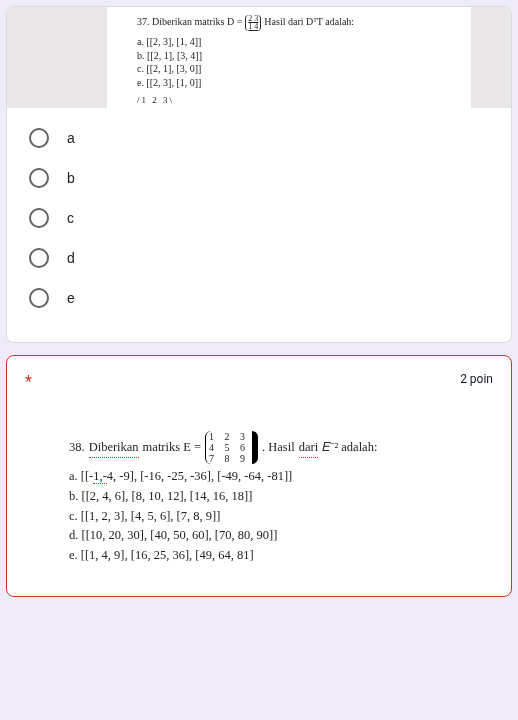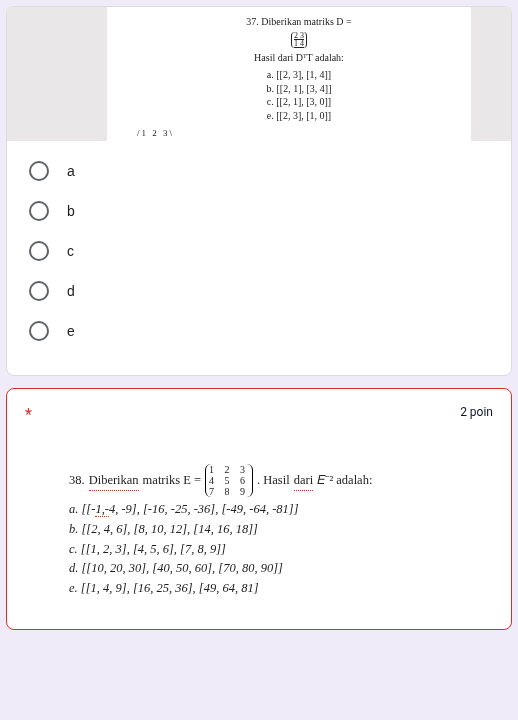--- a/index.html
+++ b/index.html
@@ -34,29 +34,29 @@
   }
   .q37-content {
     flex: 1;
     background: #fff;
     font-family: "Times New Roman", serif;
     font-size: 10px;
     line-height: 1.35;
     padding: 8px 10px 2px 30px;
     color: #222;
   }
-  .q37-row1 { display:flex; align-items:center; gap:3px; margin-bottom:4px;flex-direction:column;}
+  .q37-row1 { display:flex; gap:3px; margin-bottom:4px;}
   .q37-matrix {
     display:inline-flex; flex-direction:column;
     border-left:1px solid #222; border-right:1px solid #222;
     border-radius:4px; padding:0 2px; font-size:8px; line-height:1;
   }
   .q37-matrix span{display:block;text-decoration:underline;}
   .q37-opts { margin-left: 0px; }
-  .q37-opts div{ margin:0;text-align:center; }
+  .q37-opts div{ margin:0; }
   .q37-trail { text-align:left; font-size:9px; margin-top:5px; letter-spacing:2px;}
   
   
   .options { margin-top: 8px; }
   .option {
     display: flex;
     align-items: center;
     padding: 10px 0 10px 4px;
     gap: 18px;
     cursor: pointer;
@@ -84,27 +84,27 @@
   .q38-body {
     font-family: "Times New Roman", serif;
     font-size: 12.5px;
     line-height: 1.5;
     padding: 0 4px 6px 44px;
     color: #222;
   }
   .q38-line1 { display:flex; align-items:center; gap:4px; flex-wrap:wrap;}
   .q38-matrix {
     display:inline-flex; flex-direction:column;
-    border-left:1px solid #000; border-right:1px solid #000000;
+    border-left:1px solid #000; border-right:6px solid #000000;
     border-radius:6px; padding:0 3px; font-size:10px; line-height:1.1;
     letter-spacing:4px;
   }
   .dotted { border-bottom:1px dotted #d93025; }
   .q38-opts { margin-top:3px; }
-  .q38-opts div{ margin:1px 0;font-style:italic;}
+  .q38-opts div{ margin:1px 0;}
   .q38-opts .redrow .u { border-bottom:1px dotted #d93025;}
 </style>
 </head>
 <body>
 
 <div class="card">
   <div class="q37-imgwrap">
     <div class="q37-gray"></div>
     <div class="q37-content">
       <div class="q37-row1">

